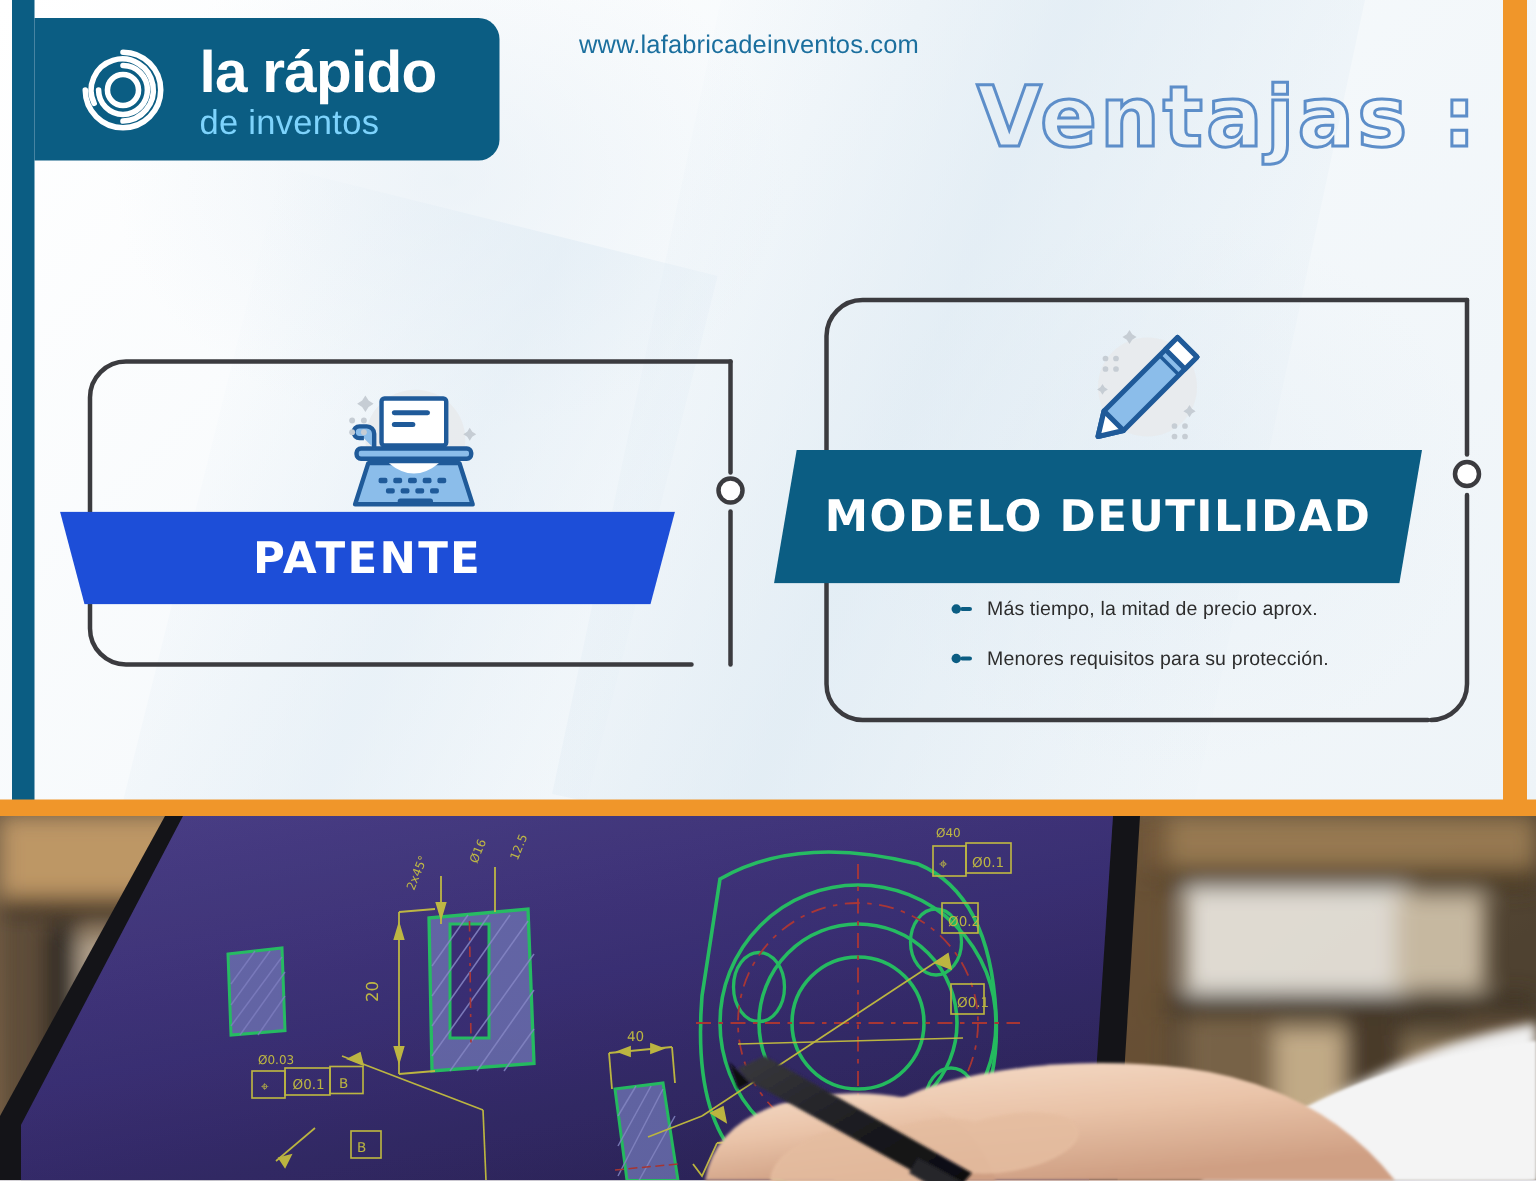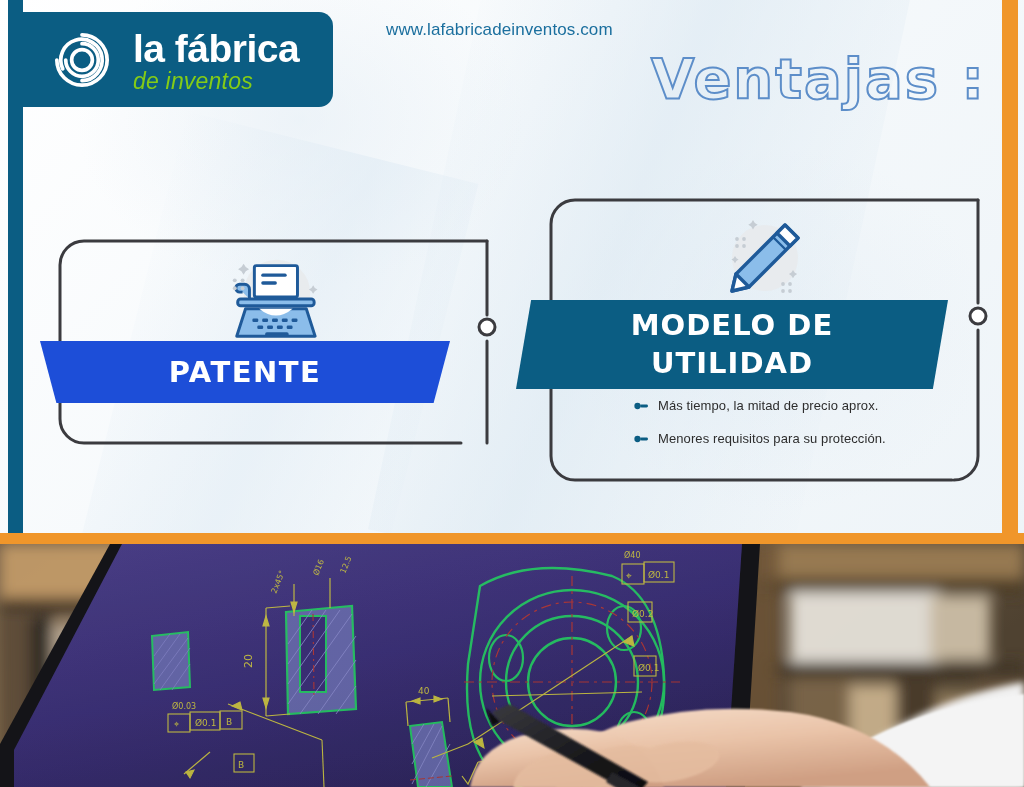--- a/index.html
+++ b/index.html
@@ -52,21 +52,21 @@
     position: absolute; left: 23px; top: 12px; width: 310px; height: 95px;
     background: #0b5d83; border-radius: 0 14px 14px 0;
     display: flex; align-items: center; gap: 14px; padding-left: 22px;
   }
   .logo-mark { width: 74px; height: 74px; flex: 0 0 74px; }
   .logo-words { display: flex; flex-direction: column; line-height: 1; padding-top: 2px; }
   .logo-line1 {
     color: #ffffff; font-size: 39px; font-weight: 700; letter-spacing: -0.5px;
   }
   .logo-line2 {
-    color: #84cc16; font-size: 23px; font-weight: 400; letter-spacing: 0.2px; margin-top: 2px; font-style: italic;
+    color: #7dd3fc; font-size: 23px; font-weight: 400; letter-spacing: 0.2px; margin-top: 2px;
   }
 
   
   .site-url {
     position: absolute; left: 386px; top: 20px;
     color: #1b6f9e; font-size: 17px; letter-spacing: 0.1px;
   }
 
   
   .heading-outline {
@@ -102,21 +102,21 @@
     clip-path: polygon(0 0, 100% 0, 96% 100%, 4% 100%);
   }
   .ribbon-patente .ribbon-text {
     font-size: 29px; font-weight: 700; letter-spacing: 1.5px;
     font-family: "DejaVu Sans", sans-serif;
   }
   .ribbon-modelo {
     left: 516px; top: 300px; width: 432px; height: 89px;
     background: #0b5d83;
     clip-path: polygon(3.5% 0, 100% 0, 96.5% 100%, 0 100%);
-    flex-direction: column; gap: 0;
+    flex-direction: row; gap: 0;
   }
   .ribbon-modelo .ribbon-text {
     font-size: 29px; font-weight: 700; letter-spacing: 1px; line-height: 1.28;
     font-family: "DejaVu Sans", sans-serif;
   }
 
   
   .bullets { position: absolute; }
   .bullets-patente { left: 148px; top: 408px; }
   .bullets-modelo  { left: 634px; top: 398px; }
@@ -168,21 +168,21 @@
   <div class="logo-box">
     <svg class="logo-mark" viewBox="0 0 100 100">
       <g fill="none" stroke="#ffffff" stroke-linecap="round">
         <path d="M50 16 A34 34 0 1 1 16 50" stroke-width="5"></path>
         <path d="M24 62 A28 28 0 1 1 50 78" stroke-width="5"></path>
         <path d="M50 28 A22 22 0 1 1 28 50" stroke-width="5"></path>
         <circle cx="50" cy="50" r="14" stroke-width="5"></circle>
       </g>
     </svg>
     <div class="logo-words">
-      <span class="logo-line1">la fábrica</span>
+      <span class="logo-line1">la rápido</span>
       <span class="logo-line2">de inventos</span>
     </div>
   </div>
 
   <div class="site-url">www.lafabricadeinventos.com</div>
 
   <div class="heading-outline">Ventajas :</div>
 
   <svg class="icon-typewriter" viewBox="0 0 110 100">
     <circle cx="60" cy="46" r="34" fill="#e8eaec" opacity="0.85"></circle>

